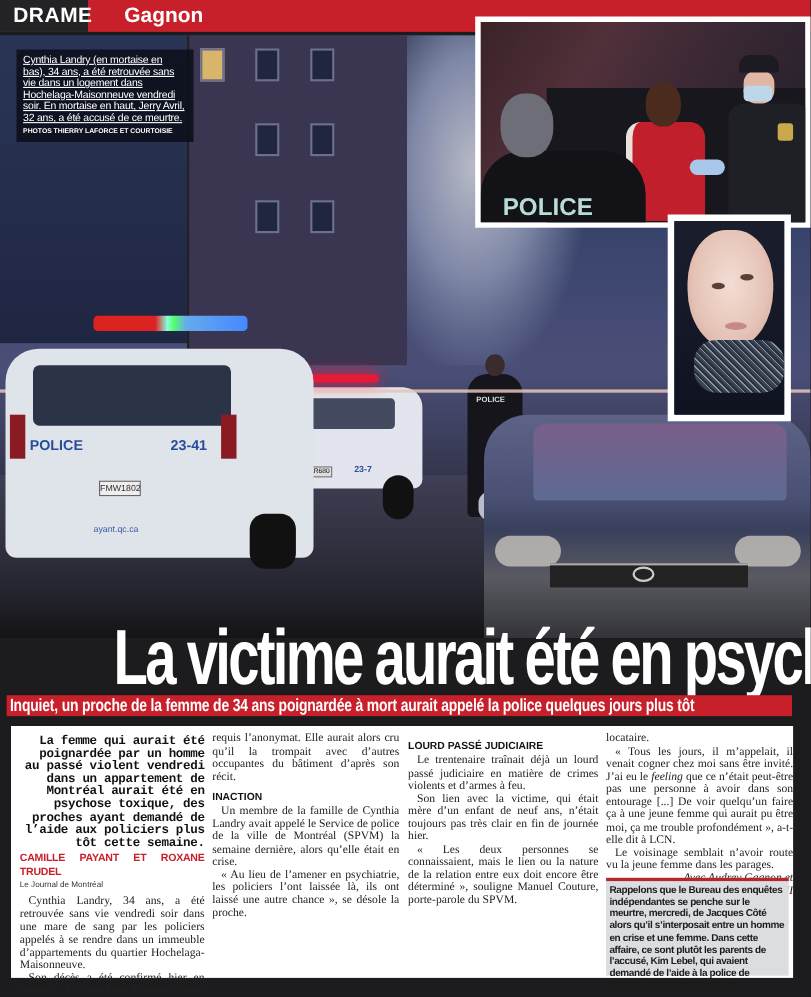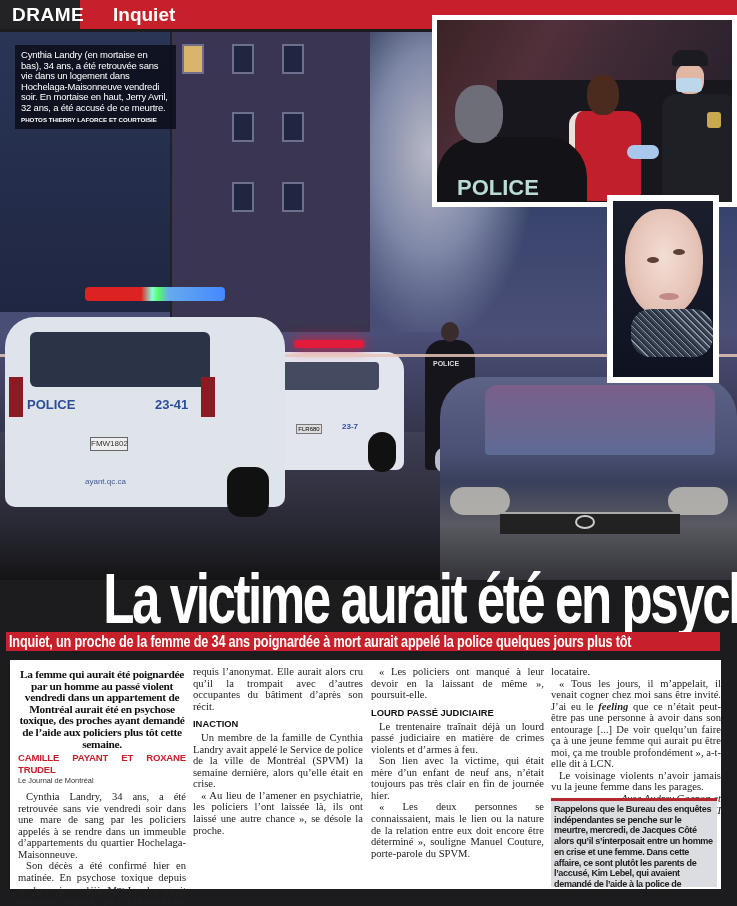--- a/index.html
+++ b/index.html
@@ -34,21 +34,21 @@
     .cruiser .rear-glass { position: absolute; left: 25px; top: 15px; width: 180px; height: 55px; background: #2b3347; border-radius: 6px; }
     .cruiser .lightbar { position: absolute; left: 80px; top: -30px; width: 140px; height: 14px;
       background: linear-gradient(90deg,#d22 0%,#d22 40%,#8fd 48%,#5f6 52%,#6ae 60%,#48f 100%); border-radius: 4px; }
     .cruiser .label { position: absolute; font-family: "Liberation Sans", sans-serif; font-weight: bold; color: #2a4d9a; }
     .cruiser .plate { position: absolute; left: 85px; top: 120px; width: 38px; height: 14px; background: #eee; border: 1px solid #666;
       font-family: "Liberation Sans", sans-serif; font-size: 8px; line-height: 12px; text-align: center; color: #333; }
     .cruiser .tail { position: absolute; top: 60px; width: 14px; height: 40px; background: #8a1b22; }
     .cruiser .site { position: absolute; left: 80px; top: 160px; font-family: "Liberation Sans", sans-serif; font-size: 8px; color: #3a5aa0; }
     .wheel { position: absolute; width: 42px; height: 50px; background: #111; border-radius: 14px; }
 
-    .cruiser2 { position: absolute; left: 264px; top: 320px; width: 140px; height: 118px; background: #e3e5ee; border-radius: 18px 18px 8px 8px; }
+    .cruiser2 { position: absolute; left: 244px; top: 320px; width: 140px; height: 92px; background: #e3e5ee; border-radius: 18px 18px 8px 8px; }
     .cruiser2 .glass { position: absolute; left: 10px; top: 10px; width: 105px; height: 28px; background: #444a60; border-radius: 4px; }
     .cruiser2 .red { position: absolute; left: 30px; top: -12px; width: 70px; height: 8px; background: #e21b3a; border-radius: 3px; box-shadow: 0 0 14px #f13; }
     .cruiser2 .plate { position: absolute; left: 32px; top: 72px; width: 26px; height: 10px; background: #ddd; border:1px solid #777;
       font-family: "Liberation Sans", sans-serif; font-size: 6px; line-height: 8px; text-align: center; }
     .cruiser2 .num { position: absolute; left: 78px; top: 70px; font-family: "Liberation Sans", sans-serif; font-size: 8px; font-weight: bold; color: #2a4d9a; }
 
     .officer { position: absolute; left: 425px; top: 308px; width: 50px; height: 130px; background: #15151b; border-radius: 18px 18px 4px 4px; }
     .officer .head { position: absolute; left: 16px; top: -18px; width: 18px; height: 20px; border-radius: 50%; background: #3a2c2c; }
     .officer .badge { position: absolute; left: 8px; top: 20px; font-family: "Liberation Sans", sans-serif; font-size: 7px; color: #ddd; font-weight: bold; }
 
@@ -56,21 +56,21 @@
       background: linear-gradient(180deg,#5c6386 0%,#4a5174 35%,#39405c 50%,#5a5a62 70%,#2e2e34 100%); border-radius: 40px 40px 10px 10px; }
     .nissan .glass { position: absolute; left: 45px; top: 8px; width: 230px; height: 70px;
       background: linear-gradient(180deg,#7a5f8a,#5e6b95); border-radius: 12px 12px 4px 4px; }
     .nissan .grill { position: absolute; left: 60px; top: 135px; width: 180px; height: 22px; background: #222; border-top: 2px solid #aaa; }
     .nissan .logo { position: absolute; left: 135px; top: 138px; width: 20px; height: 14px; border: 2px solid #ccc; border-radius: 50%; }
     .nissan .lamp { position: absolute; top: 110px; width: 60px; height: 28px; background: #c7c4bc; border-radius: 20px; opacity: .8; }
     .mirror { position: absolute; left: 435px; top: 415px; width: 30px; height: 26px; background: #b9bccb; border-radius: 10px; }
 
     .caption { position: absolute; left: 15px; top: 45px; width: 161px; background: rgba(12,14,26,.86);
       padding: 5px 6px 5px 6px; color: #fff; font-family: "Liberation Sans", sans-serif; }
-    .caption p { font-size: 9.5px; line-height: 10.6px; letter-spacing: -0.2px; }
+    .caption p { font-size: 9.5px; line-height: 10.6px; letter-spacing: -0.2px; text-decoration: underline; }
     .caption .credit { font-size: 6.2px; font-weight: bold; line-height: 9px; margin-top: 1px; letter-spacing: 0; }
 
     
     .inset1 { position: absolute; left: 432px; top: 15px; width: 305px; height: 192px; background: #fff; padding: 5px 5px 5px 5px; }
     .inset1 .pic { position: relative; width: 100%; height: 100%; overflow: hidden;
       background: linear-gradient(120deg,#3a2326 0%,#51303a 30%,#3f2a36 50%,#1e1e28 100%); }
     .inset1 .truck { position: absolute; left: 60px; top: 60px; width: 250px; height: 130px; background: #17171d; }
     .inset1 .man { position: absolute; left: 132px; top: 55px; width: 72px; height: 120px; }
     .inset1 .man .face { position: absolute; left: 18px; top: 0; width: 32px; height: 40px; border-radius: 45%; background: #4b2b1e; }
     .inset1 .man .shirt { position: absolute; left: 0; top: 36px; width: 72px; height: 90px; background: #c11f2b; border-radius: 14px 14px 0 0; border-left: 6px solid #e8e1dc; }
@@ -106,40 +106,40 @@
     
     .paper { position: absolute; left: 10px; top: 660px; width: 711px; height: 229px; background: #fff; }
     .col { position: absolute; top: 6px; font-size: 10.6px; line-height: 11.55px; color: #222; text-align: justify; }
     .col p { text-indent: 8px; }
     .col p.noind { text-indent: 0; }
     .c1 { left: 8px; width: 168px; }
     .c2 { left: 183px; width: 170px; }
     .c3 { left: 361px; width: 173px; }
     .c4 { left: 541px; width: 170px; }
 
-    .lede { font-family: Liberation Serif, serif; font-weight: bold; font-size: 11.4px; line-height: 11.6px;
-      color: #111; text-align: center; letter-spacing: -0.3px; margin-top: 3px; }
+    .lede { font-family: Liberation Mono, monospace; font-weight: bold; font-size: 11.4px; line-height: 11.6px;
+      color: #111; text-align: right; letter-spacing: -0.3px; margin-top: 3px; }
     .byline { font-family: "Liberation Sans", sans-serif; font-weight: bold; color: #c8202a; font-size: 9.6px;
       line-height: 12px; margin-top: 2px; letter-spacing: -0.2px; }
     .outlet { font-family: "Liberation Sans", sans-serif; font-size: 7.4px; line-height: 9px; color: #333; margin-bottom: 6px; }
     .subhead { font-family: "Liberation Sans", sans-serif; font-weight: bold; font-size: 9.4px; line-height: 12px;
       margin: 6px 0 2px 0; color: #111; }
     .signoff { text-align: right; font-style: italic; text-indent: 0; }
     .box { position: absolute; left: 541px; top: 138px; width: 166px; height: 89px; background: #dcdde1;
       border-top: 3px solid #b3282d; padding: 3px 4px 2px 3px; font-family: "Liberation Sans", sans-serif;
       font-weight: bold; font-size: 9.1px; line-height: 10.7px; color: #1c1c1c; letter-spacing: -0.35px; }
-    em { font-style: italic; font-weight: bold; }
+    em { font-style: italic; }
     sup { font-size: 6px; vertical-align: 3px; }
   </style>
 </head>
 <body>
 
 <div class="topband"></div>
 <div class="section-tag">DRAME</div>
-<div class="sub-tag">Inquiet</div>
+<div class="sub-tag">Gagnon</div>
 
 <div class="hero">
   <div class="building2"></div>
   <div class="sky"></div>
   <div class="building">
     <div class="win lit" style="left:10px;top:12px;"></div>
     <div class="win" style="left:60px;top:12px;"></div>
     <div class="win" style="left:110px;top:12px;"></div>
     <div class="win" style="left:60px;top:80px;"></div>
     <div class="win" style="left:110px;top:80px;"></div>
@@ -239,30 +239,29 @@
 
   <div class="col c2">
     <p class="noind">requis l’anonymat. Elle aurait alors cru qu’il la trompait avec d’autres occupantes du bâtiment d’après son récit.</p>
     <div class="subhead">INACTION</div>
     <p>Un membre de la famille de Cynthia Landry avait appelé le Service de police de la ville de Montréal (SPVM) la semaine dernière, alors qu’elle était en crise.</p>
     <p>« Au lieu de l’amener en psychiatrie, les policiers l’ont laissée là, ils ont laissé une autre chance », se désole la proche.</p>
 
   </div>
 
   <div class="col c3">
-    <p>« Les policiers ont manqué à leur devoir en la laissant de même », poursuit-elle.</p>
     <div class="subhead">LOURD PASSÉ JUDICIAIRE</div>
     <p>Le trentenaire traînait déjà un lourd passé judiciaire en matière de crimes violents et d’armes à feu.</p>
     <p>Son lien avec la victime, qui était mère d’un enfant de neuf ans, n’était toujours pas très clair en fin de journée hier.</p>
     <p>« Les deux personnes se connaissaient, mais le lien ou la nature de la relation entre eux doit encore être déterminé », souligne Manuel Couture, porte-parole du SPVM.</p>
 
   </div>
 
   <div class="col c4">
     <p class="noind">locataire.</p>
     <p><span>« Tous les jours, il m’appelait, il venait cogner chez moi sans être invité. J’ai eu le </span><em>feeling</em><span> que ce n’était peut-être pas une personne à avoir dans son entourage [...] De voir quelqu’un faire ça à une jeune femme qui aurait pu être moi, ça me trouble profondément », a-t-elle dit à LCN.</span></p>
-    <p>Le voisinage violents n’avoir jamais vu la jeune femme dans les parages.</p>
+    <p>Le voisinage semblait n’avoir route vu la jeune femme dans les parages.</p>
     <p class="signoff">– Avec Audrey Gagnon et</p>
     <p class="signoff">Maxime Deland, Agence QMI</p>
   </div>
 
   <div class="box">Rappelons que le Bureau des enquêtes indépendantes se penche sur le meurtre, mercredi, de Jacques Côté alors qu’il s’interposait entre un homme en crise et une femme. Dans cette affaire, ce sont plutôt les parents de l’accusé, Kim Lebel, qui avaient demandé de l’aide à la police de Québec quelques jours avant.</div>
 </div>
 
 </body></html>

